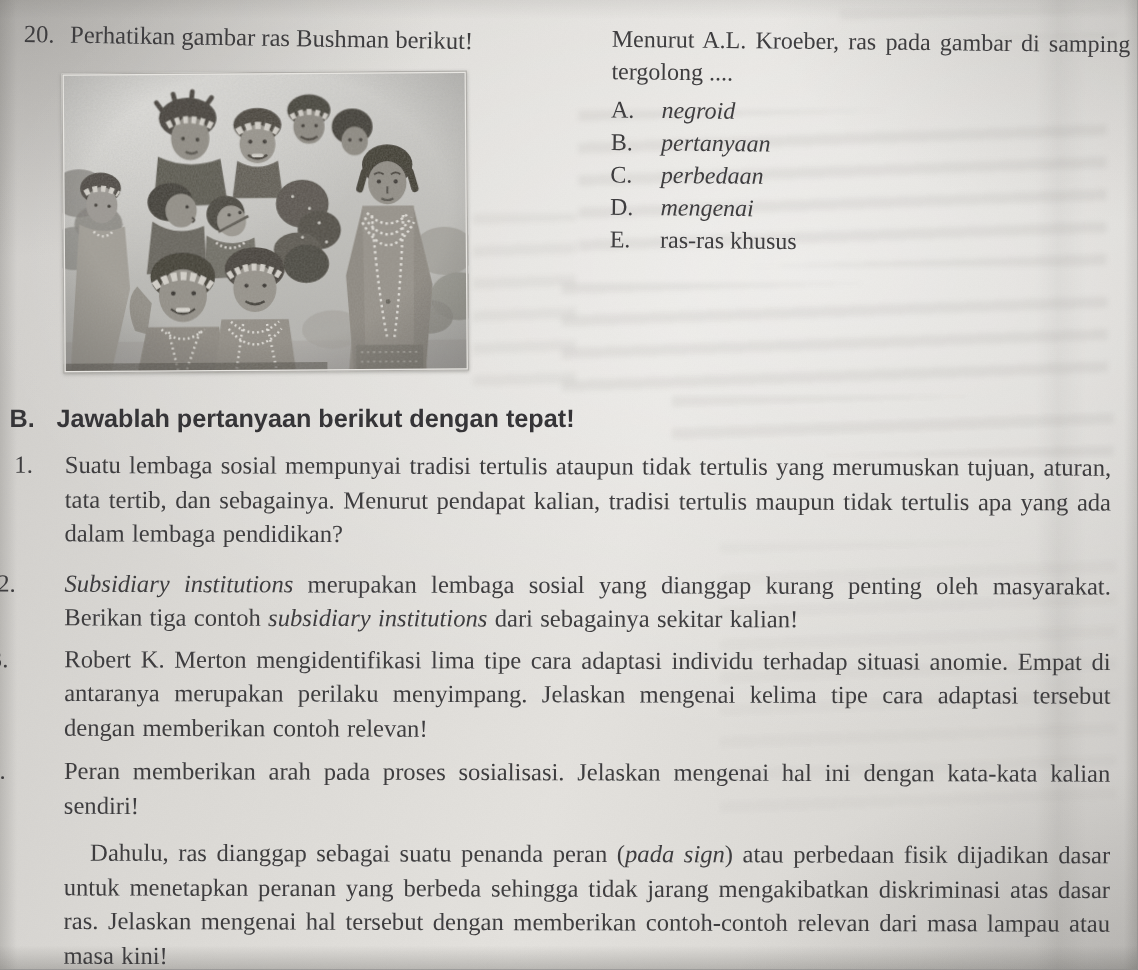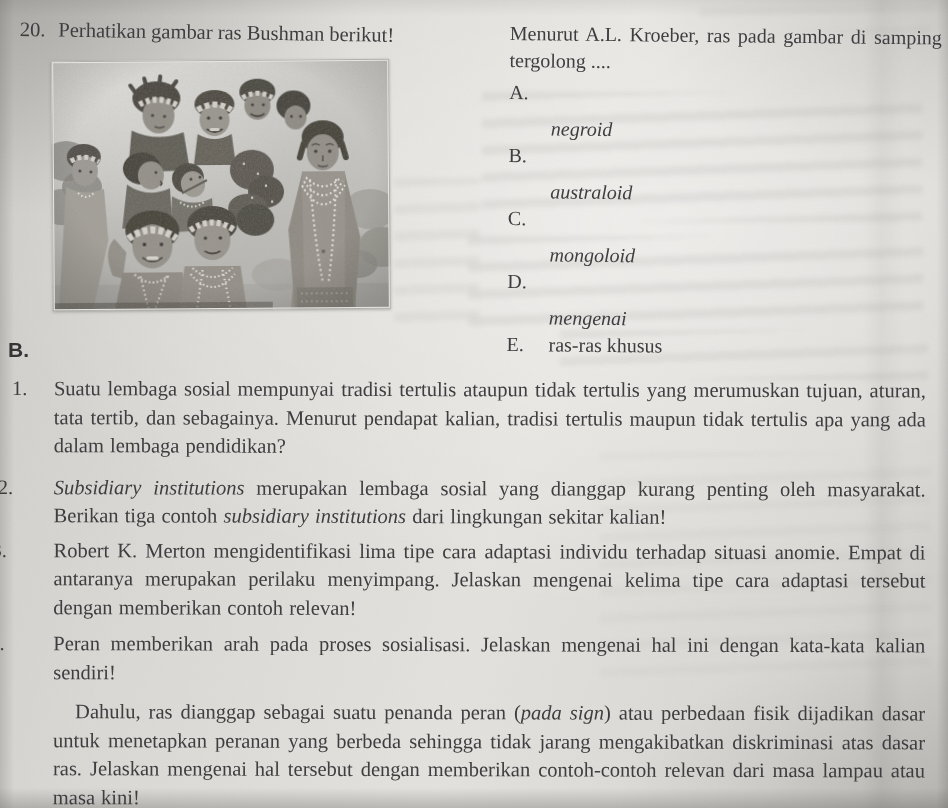--- a/index.html
+++ b/index.html
@@ -38,21 +38,21 @@
   .q20-photo{position:absolute;left:52px;top:60px;width:338px;height:250px;margin:0;
     transform:rotate(-0.4deg);box-shadow:0 1px 3px rgba(70,68,64,0.35);
     background:#c9c8c5;}
   .q20-photo svg{display:block;}
   .q20-right{position:absolute;left:510px;top:20px;width:432px;
     font-size:20px;line-height:27px;transform:rotate(0.6deg);transform-origin:left top;}
   .stem{margin:0 0 8px 0;text-align:justify;}
   .options{list-style:none;margin:0;padding:0;}
   .options li{display:flex;margin-bottom:7px;line-height:20px;}
   .options .letter{width:42px;flex:none;}
-  .options li:not(:last-child) .opt-text{font-style:italic;margin-top:36px;}
+  .options li:not(:last-child) .opt-text{font-style:italic;}
 
   
   .sectionB{position:absolute;left:8px;top:338px;width:800px;margin:0;
     font-family:"Liberation Sans","DejaVu Sans",sans-serif;
     font-size:21px;font-weight:700;color:#343336;display:flex;gap:18px;}
 
   
   .essay{position:absolute;left:0;top:374px;width:926px;margin:0;padding:0;list-style:none;
     font-size:20.5px;line-height:28.5px;transform:rotate(0.15deg);transform-origin:left top;}
   .essay li{position:relative;padding-left:54px;text-align:justify;word-spacing:1px;}
@@ -266,50 +266,51 @@
 
     <div class="q20-right">
       <p class="stem">Menurut A.L. Kroeber, ras pada gambar di samping tergolong ....</p>
       <ul class="options">
         <li>
           <span class="letter">A.</span>
           <span class="opt-text">negroid</span>
         </li>
         <li>
           <span class="letter">B.</span>
-          <span class="opt-text">australoid</span>
+          <span class="opt-text">pertanyaan</span>
         </li>
         <li>
           <span class="letter">C.</span>
-          <span class="opt-text">mongoloid</span>
+          <span class="opt-text">perbedaan</span>
         </li>
         <li>
           <span class="letter">D.</span>
           <span class="opt-text">mengenai</span>
         </li>
         <li>
           <span class="letter">E.</span>
           <span class="opt-text">ras-ras khusus</span>
         </li>
       </ul>
     </div>
   </section>
 
   <h2 class="sectionB">
     <span>B.</span>
+    <span>Jawablah pertanyaan berikut dengan tepat!</span>
   </h2>
 
   <ol class="essay">
     <li class="n1">
       <span class="num">1.</span>
       <span class="txt"><span>Suatu lembaga sosial mempunyai tradisi tertulis ataupun tidak tertulis yang merumuskan tujuan, aturan, tata tertib, dan sebagainya. Menurut pendapat kalian, tradisi tertulis maupun tidak tertulis apa yang ada dalam lembaga pendidikan?</span></span>
     </li>
     <li class="n2">
       <span class="num">2.</span>
-      <span class="txt"><i>Subsidiary institutions</i><span> merupakan lembaga sosial yang dianggap kurang penting oleh masyarakat. Berikan tiga contoh </span><i>subsidiary institutions</i><span> dari lingkungan sekitar kalian!</span></span>
+      <span class="txt"><i>Subsidiary institutions</i><span> merupakan lembaga sosial yang dianggap kurang penting oleh masyarakat. Berikan tiga contoh </span><i>subsidiary institutions</i><span> dari sebagainya sekitar kalian!</span></span>
     </li>
     <li class="n3">
       <span class="num">3.</span>
       <span class="txt"><span>Robert K. Merton mengidentifikasi lima tipe cara adaptasi individu terhadap situasi anomie. Empat di antaranya merupakan perilaku menyimpang. Jelaskan mengenai kelima tipe cara adaptasi tersebut dengan memberikan contoh relevan!</span></span>
     </li>
     <li class="n4">
       <span class="num">4.</span>
       <span class="txt"><span>Peran memberikan arah pada proses sosialisasi. Jelaskan mengenai hal ini dengan kata-kata kalian sendiri!</span></span>
     </li>
     <li class="n5">

